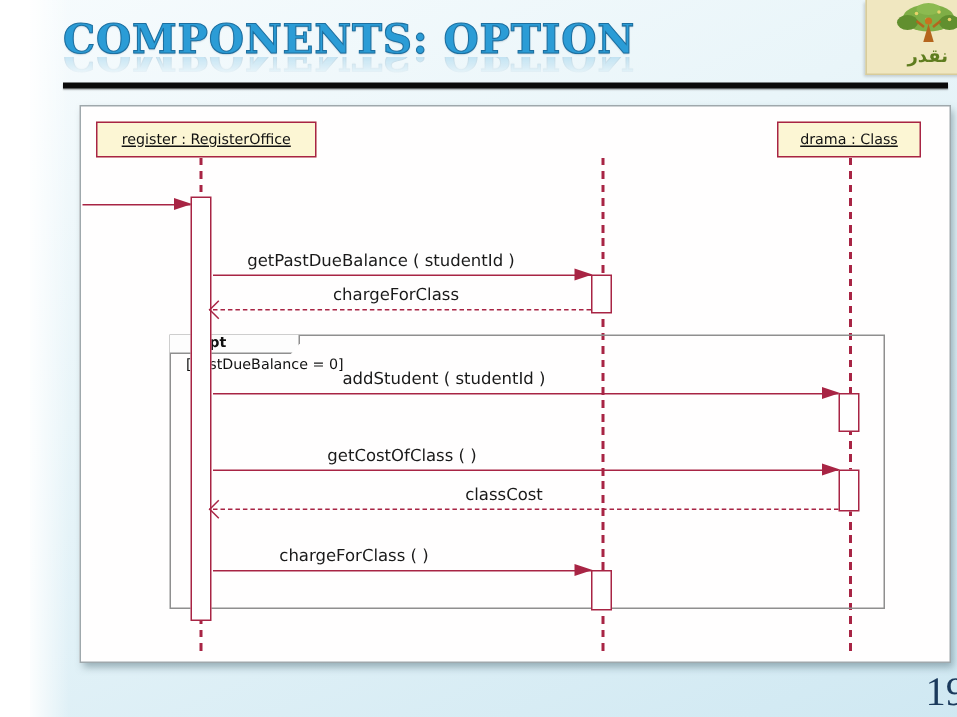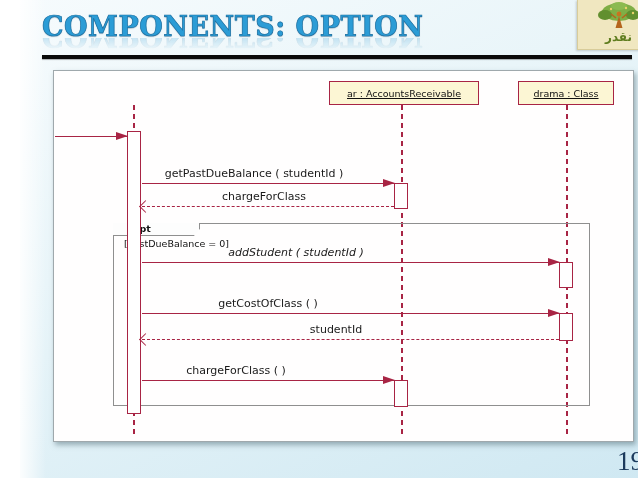--- a/index.html
+++ b/index.html
@@ -96,22 +96,22 @@
 
     <div class="lifeline" style="left:79px;"></div>
     <div class="lifeline" style="left:347px;"></div>
     <div class="lifeline" style="left:512px;"></div>
 
     <div class="fragment">
       <div class="frag-operator">opt</div>
       <div class="frag-guard">[pastDueBalance = 0]</div>
     </div>
 
-    <div class="participant" style="left:275px; width:150px;">
-      <span>ar : AccountsReceivable</span>
+    <div class="participant" style="left:10px; width:147px;">
+      <span>register : RegisterOffice</span>
     </div>
     <div class="participant" style="left:464px; width:96px;">
       <span>drama : Class</span>
     </div>
 
     <div class="activation" style="left:73px;  top:60px;  height:283px;"></div>
     <div class="activation" style="left:340px; top:112px; height:26px;"></div>
     <div class="activation" style="left:340px; top:309px; height:27px;"></div>
     <div class="activation" style="left:505px; top:191px; height:26px;"></div>
     <div class="activation" style="left:505px; top:242px; height:28px;"></div>
@@ -127,33 +127,33 @@
       <div class="head-solid"></div>
     </div>
 
     <div class="msg" style="left:88px; top:135px; width:252px;">
       <div class="msg-label" style="left:122px;">chargeForClass</div>
       <div class="line dashed"></div>
       <div class="head-open"></div>
     </div>
 
     <div class="msg" style="left:88px; top:191px; width:417px;">
-      <div class="msg-label" style="left:154px;font-style:italic;">addStudent ( studentId )</div>
+      <div class="msg-label" style="left:154px;">addStudent ( studentId )</div>
       <div class="line"></div>
       <div class="head-solid"></div>
     </div>
 
     <div class="msg" style="left:88px; top:242px; width:417px;">
       <div class="msg-label" style="left:126px;">getCostOfClass ( )</div>
       <div class="line"></div>
       <div class="head-solid"></div>
     </div>
 
     <div class="msg" style="left:88px; top:268px; width:417px;">
-      <div class="msg-label" style="left:194px;">studentId</div>
+      <div class="msg-label" style="left:194px;">classCost</div>
       <div class="line dashed"></div>
       <div class="head-open"></div>
     </div>
 
     <div class="msg" style="left:88px; top:309px; width:252px;">
       <div class="msg-label" style="left:94px;">chargeForClass ( )</div>
       <div class="line"></div>
       <div class="head-solid"></div>
     </div>
 

